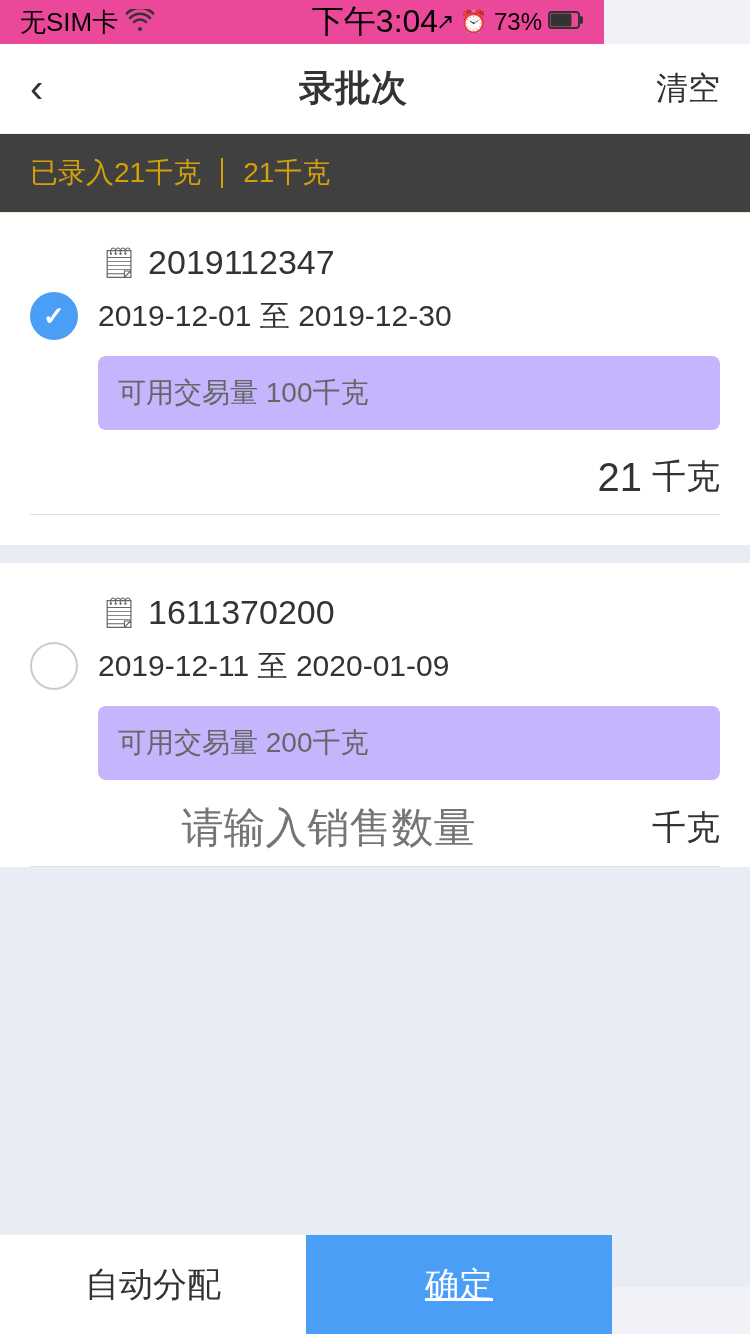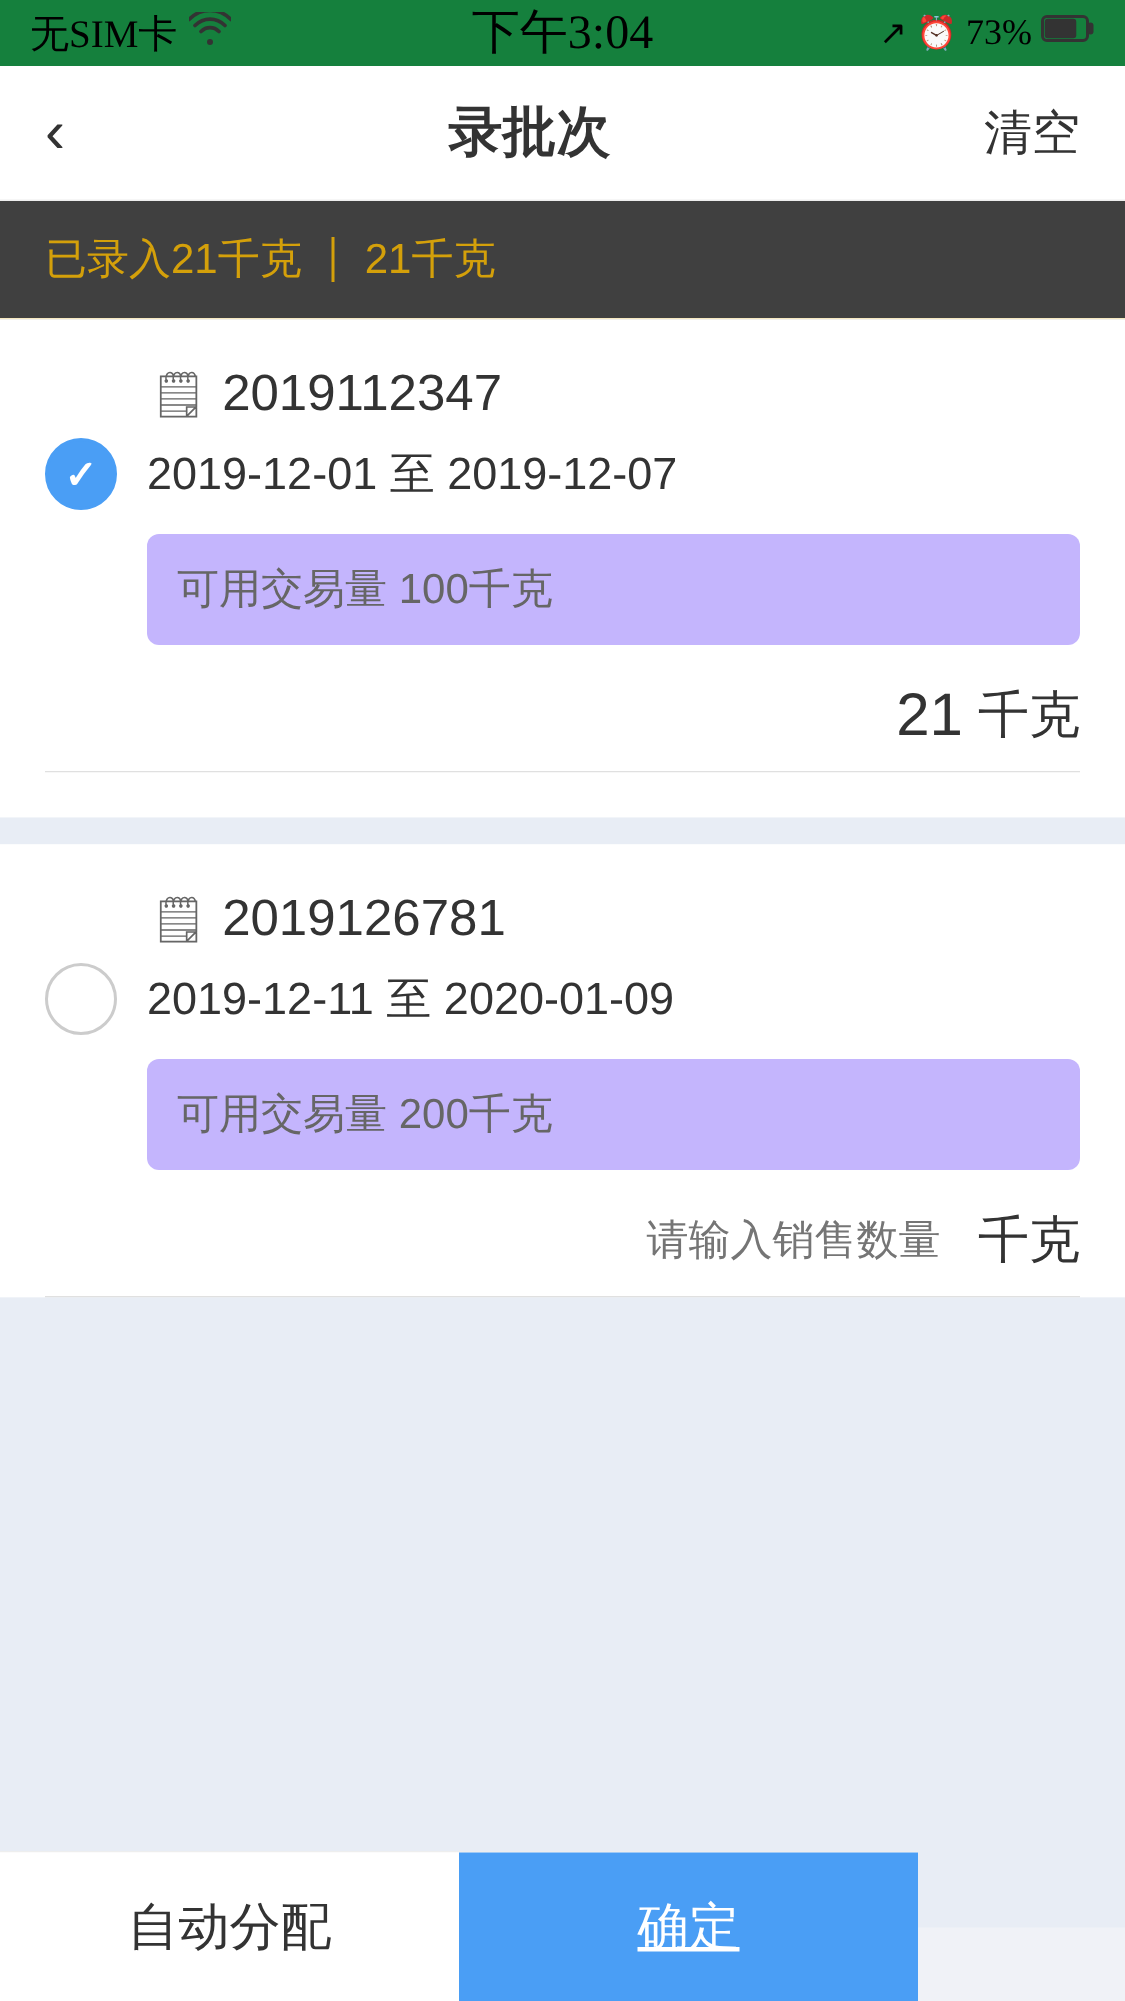--- a/index.html
+++ b/index.html
@@ -7,29 +7,28 @@
     body {
       width: 750px;
       min-height: 1334px;
       font-family: -apple-system, "PingFang SC", "Helvetica Neue", Arial, sans-serif;
       background: #f0f2f7;
       overflow-x: hidden;
     }
 
     
     .status-bar {
-      width: 750px;
+      width: 604px;
       height: 44px;
-      background: #15803d;
+      background: #ec4899;
       display: flex;
       align-items: center;
       justify-content: space-between;
       padding: 0 20px;
       font-size: 28px;
-      font-family: Liberation Serif, serif;
     }
     .status-left {
       display: flex;
       align-items: center;
       gap: 8px;
       font-size: 26px;
     }
     .status-center {
       font-size: 32px;
       font-weight: 500;
@@ -173,23 +172,23 @@
       font-weight: 500;
       color: #333;
     }
     .quantity-unit {
       font-size: 34px;
       color: #333;
     }
     .quantity-input-field {
       border: none;
       outline: none;
-      font-size: 28px;
+      font-size: 42px;
       color: #ccc;
-      text-align: right;
+      text-align: center;
       background: transparent;
       flex: 1;
     }
 
     
     .divider-line {
       height: 1px;
       background: #e0e0e0;
       margin: 14px 30px 0 30px;
     }
@@ -287,40 +286,40 @@
 </div>
 
 <div class="content">
   <div class="batch-item">
     <div class="batch-item-header">
       <span class="batch-id-icon">🗒</span>
       <span class="batch-id">2019112347</span>
     </div>
     <div class="batch-item-date-row">
       <div class="radio-circle selected"></div>
-      <span class="batch-date">2019-12-01 至 2019-12-07</span>
+      <span class="batch-date">2019-12-01 至 2019-12-30</span>
     </div>
     <div class="batch-available">可用交易量 100千克</div>
   </div>
 
   <div class="quantity-row">
     <span class="quantity-value">21</span>
     <span class="quantity-unit">千克</span>
   </div>
   <div class="divider-line"></div>
   <div style="height:30px; background:#fff;"></div>
 </div>
 
 <div class="section-sep"></div>
 
 <div class="content">
   <div class="batch-item">
     <div class="batch-item-header">
       <span class="batch-id-icon">🗒</span>
-      <span class="batch-id">2019126781</span>
+      <span class="batch-id">1611370200</span>
     </div>
     <div class="batch-item-date-row">
       <div class="radio-circle"></div>
       <span class="batch-date">2019-12-11 至 2020-01-09</span>
     </div>
     <div class="batch-available">可用交易量 200千克</div>
   </div>
 
   <div class="quantity-row">
     <input class="quantity-input-field" type="number" placeholder="请输入销售数量" style="">

